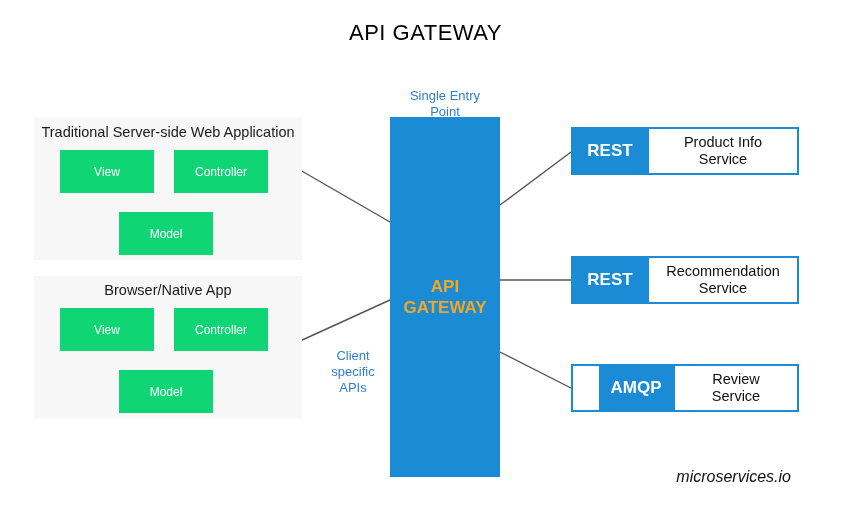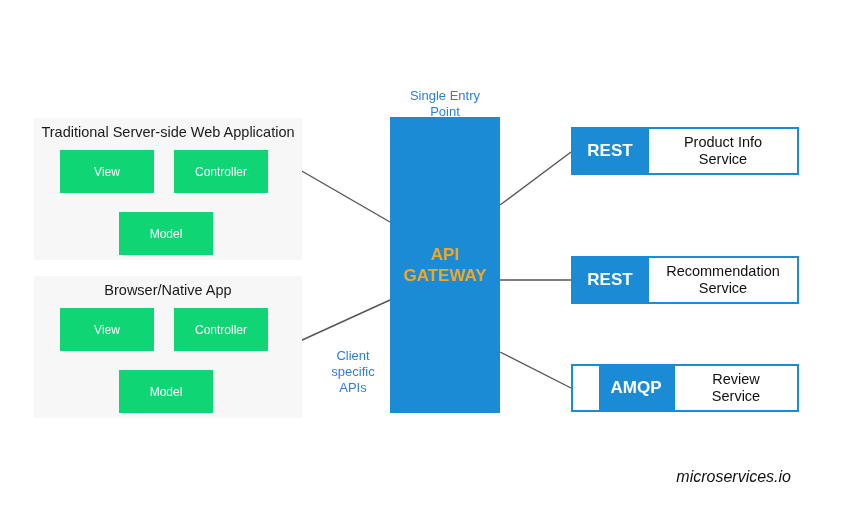--- a/index.html
+++ b/index.html
@@ -66,21 +66,21 @@
     align-items: center;
     justify-content: center;
   }
 
   
   .gateway {
     position: absolute;
     left: 390px;
     top: 117px;
     width: 110px;
-    height: 296px;
+    height: 360px;
     background: #1b8bd6;
     display: flex;
     align-items: center;
     justify-content: center;
   }
   .gateway-label {
     color: #f5a623;
     font-size: 17px;
     font-weight: bold;
     text-align: center;
@@ -162,20 +162,21 @@
     <line x1="227" y1="348" x2="198" y2="375" stroke="#555555" stroke-width="1.6" marker-end="url(#arrowhead)"></line>
 
     <line x1="300" y1="170" x2="390" y2="222" stroke="#555555" stroke-width="1.4"></line>
     <line x1="300" y1="341" x2="390" y2="300" stroke="#555555" stroke-width="1.4"></line>
 
     <line x1="500" y1="205" x2="571" y2="152" stroke="#555555" stroke-width="1.4"></line>
     <line x1="500" y1="280" x2="571" y2="280" stroke="#555555" stroke-width="1.4"></line>
     <line x1="500" y1="352" x2="571" y2="388" stroke="#555555" stroke-width="1.4"></line>
   </svg>
 
+  <div class="diagram-title">API GATEWAY</div>
 
   <div class="client-panel" style="top:118px; height:142px;">
     <div class="panel-title wide">Traditional Server-side Web Application</div>
     <div class="mvc-box" style="left:26px; top:32px; width:94px; height:43px;">View</div>
     <div class="mvc-box" style="left:140px; top:32px; width:94px; height:43px;">Controller</div>
     <div class="mvc-box" style="left:85px; top:94px; width:94px; height:43px;">Model</div>
   </div>
 
   <div class="client-panel" style="top:276px; height:142px;">
     <div class="panel-title">Browser/Native App</div>

